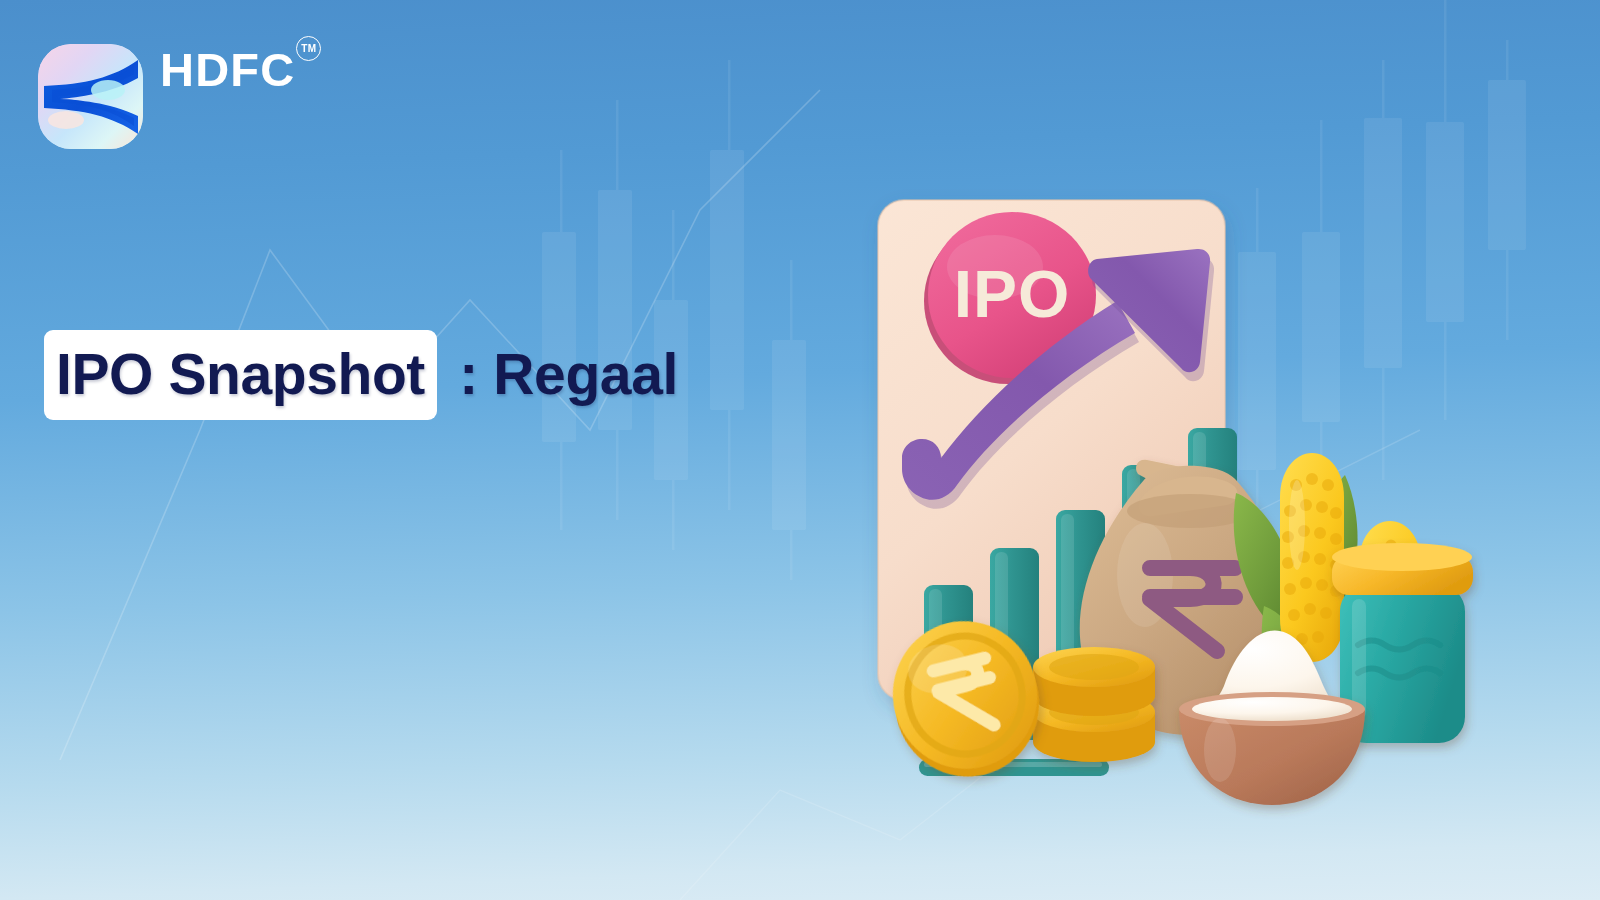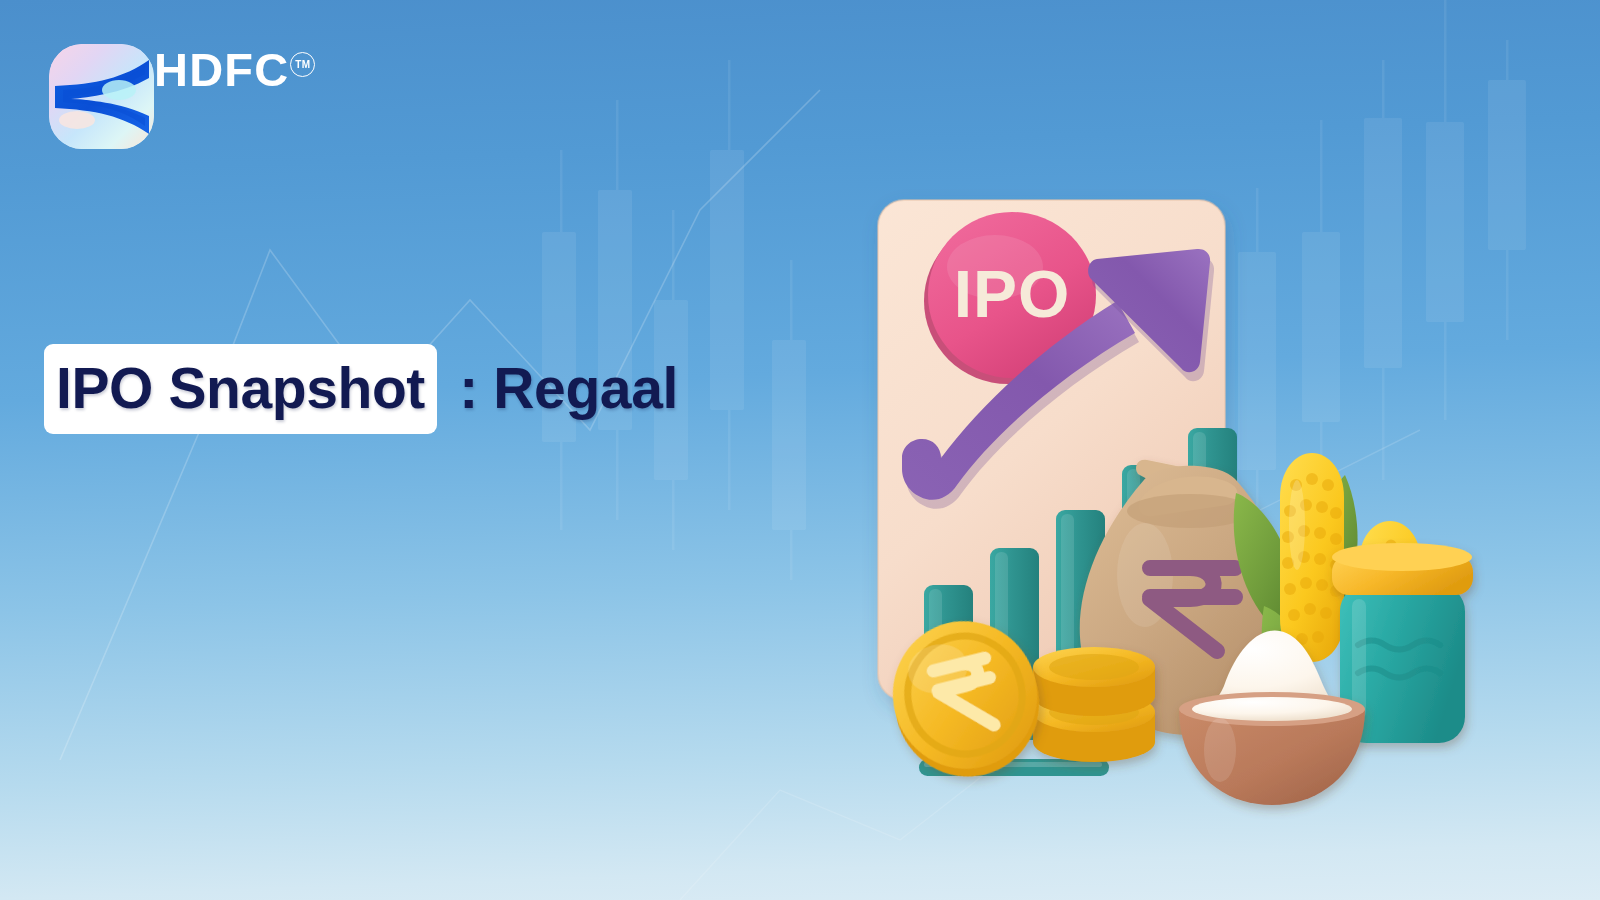--- a/index.html
+++ b/index.html
@@ -24,22 +24,22 @@
         #dcecf5 100%);
     overflow:hidden;
   }
   #bg-candles, #bg-zigzag {
     position:absolute; inset:0; width:100%; height:100%;
     pointer-events:none;
   }
 
   
   #logo-block {
-    position:absolute; left:49px; top:44px;
-    display:flex; align-items:flex-start; 
+    position:absolute; left:38px; top:44px;
+    display:flex; align-items:flex-start; gap:17px;
   }
   #logo-mark {
     width:105px; height:105px; border-radius:33px;
     position:relative; overflow:hidden; flex:0 0 auto;
     background:
       radial-gradient(circle at 22% 18%, #f3d9ee 0%, #e7d4f2 26%, #cfe4f7 55%, #dff4f8 100%);
   }
   #logo-mark .swoosh { position:absolute; inset:0; }
   #logo-text-wrap { position:relative; padding-top:4px; }
   #logo-text {
@@ -47,26 +47,25 @@
     letter-spacing:1.2px; font-family:"Liberation Sans", sans-serif;
   }
   #logo-text .l2 { display:block; }
   #tm-badge {
     position:absolute; right:-26px; top:-8px;
     width:25px; height:25px; border-radius:50%;
     border:1.6px solid #ffffff;
     color:#ffffff; font-size:10px; font-weight:700;
     display:flex; align-items:center; justify-content:center;
     letter-spacing:0.3px;
-    margin-top:16px;
   }
 
   
   #headline {
-    position:absolute; left:46px; top:344px; width:740px;
+    position:absolute; left:46px; top:330px; width:740px;
   }
   .hl-line { line-height:1.0; white-space:nowrap; }
   .hl-line.l1 { margin-bottom:26px; }
   #hl-highlight {
     display:inline-block;
     background:#ffffff;
     border-radius:9px;
     padding:16px 12px 17px 12px;
     margin-left:-2px;
   }

